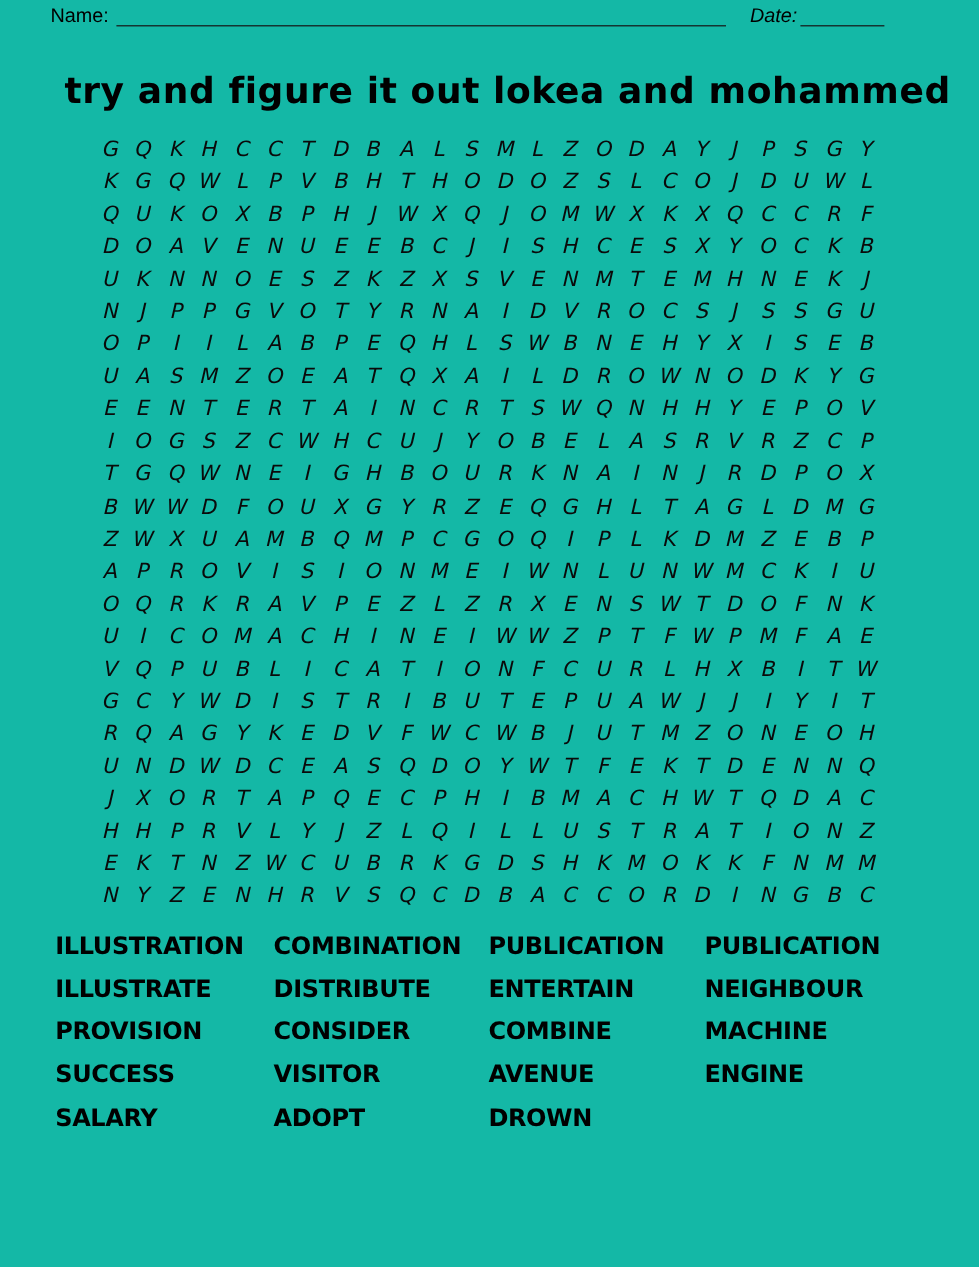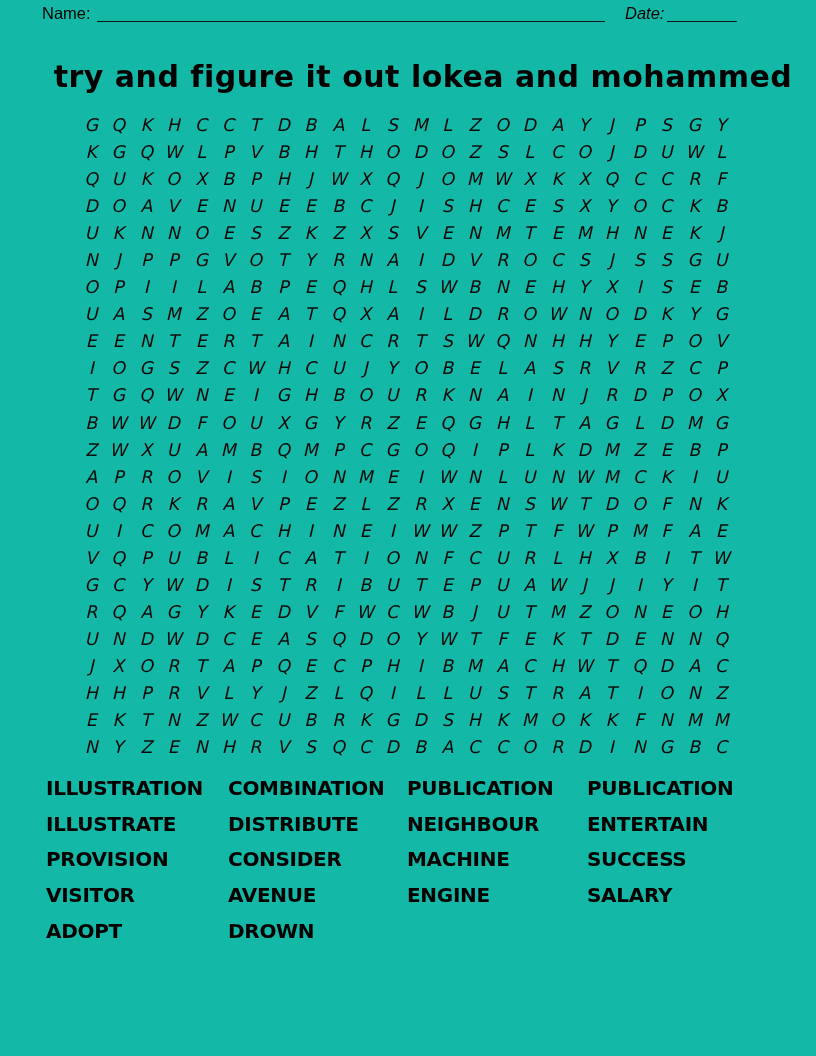--- a/index.html
+++ b/index.html
@@ -685,24 +685,25 @@
       <span class="cell">C</span>
     </div>
 
   <div class="words">
       <span class="word">ILLUSTRATION</span>
       <span class="word">COMBINATION</span>
       <span class="word">PUBLICATION</span>
       <span class="word">PUBLICATION</span>
       <span class="word">ILLUSTRATE</span>
       <span class="word">DISTRIBUTE</span>
+      <span class="word">ENTERTAIN</span>
       <span class="word">NEIGHBOUR</span>
-      <span class="word">ENTERTAIN</span>
       <span class="word">PROVISION</span>
       <span class="word">CONSIDER</span>
+      <span class="word">COMBINE</span>
       <span class="word">MACHINE</span>
       <span class="word">SUCCESS</span>
       <span class="word">VISITOR</span>
       <span class="word">AVENUE</span>
       <span class="word">ENGINE</span>
       <span class="word">SALARY</span>
       <span class="word">ADOPT</span>
       <span class="word">DROWN</span>
     </div>
 

